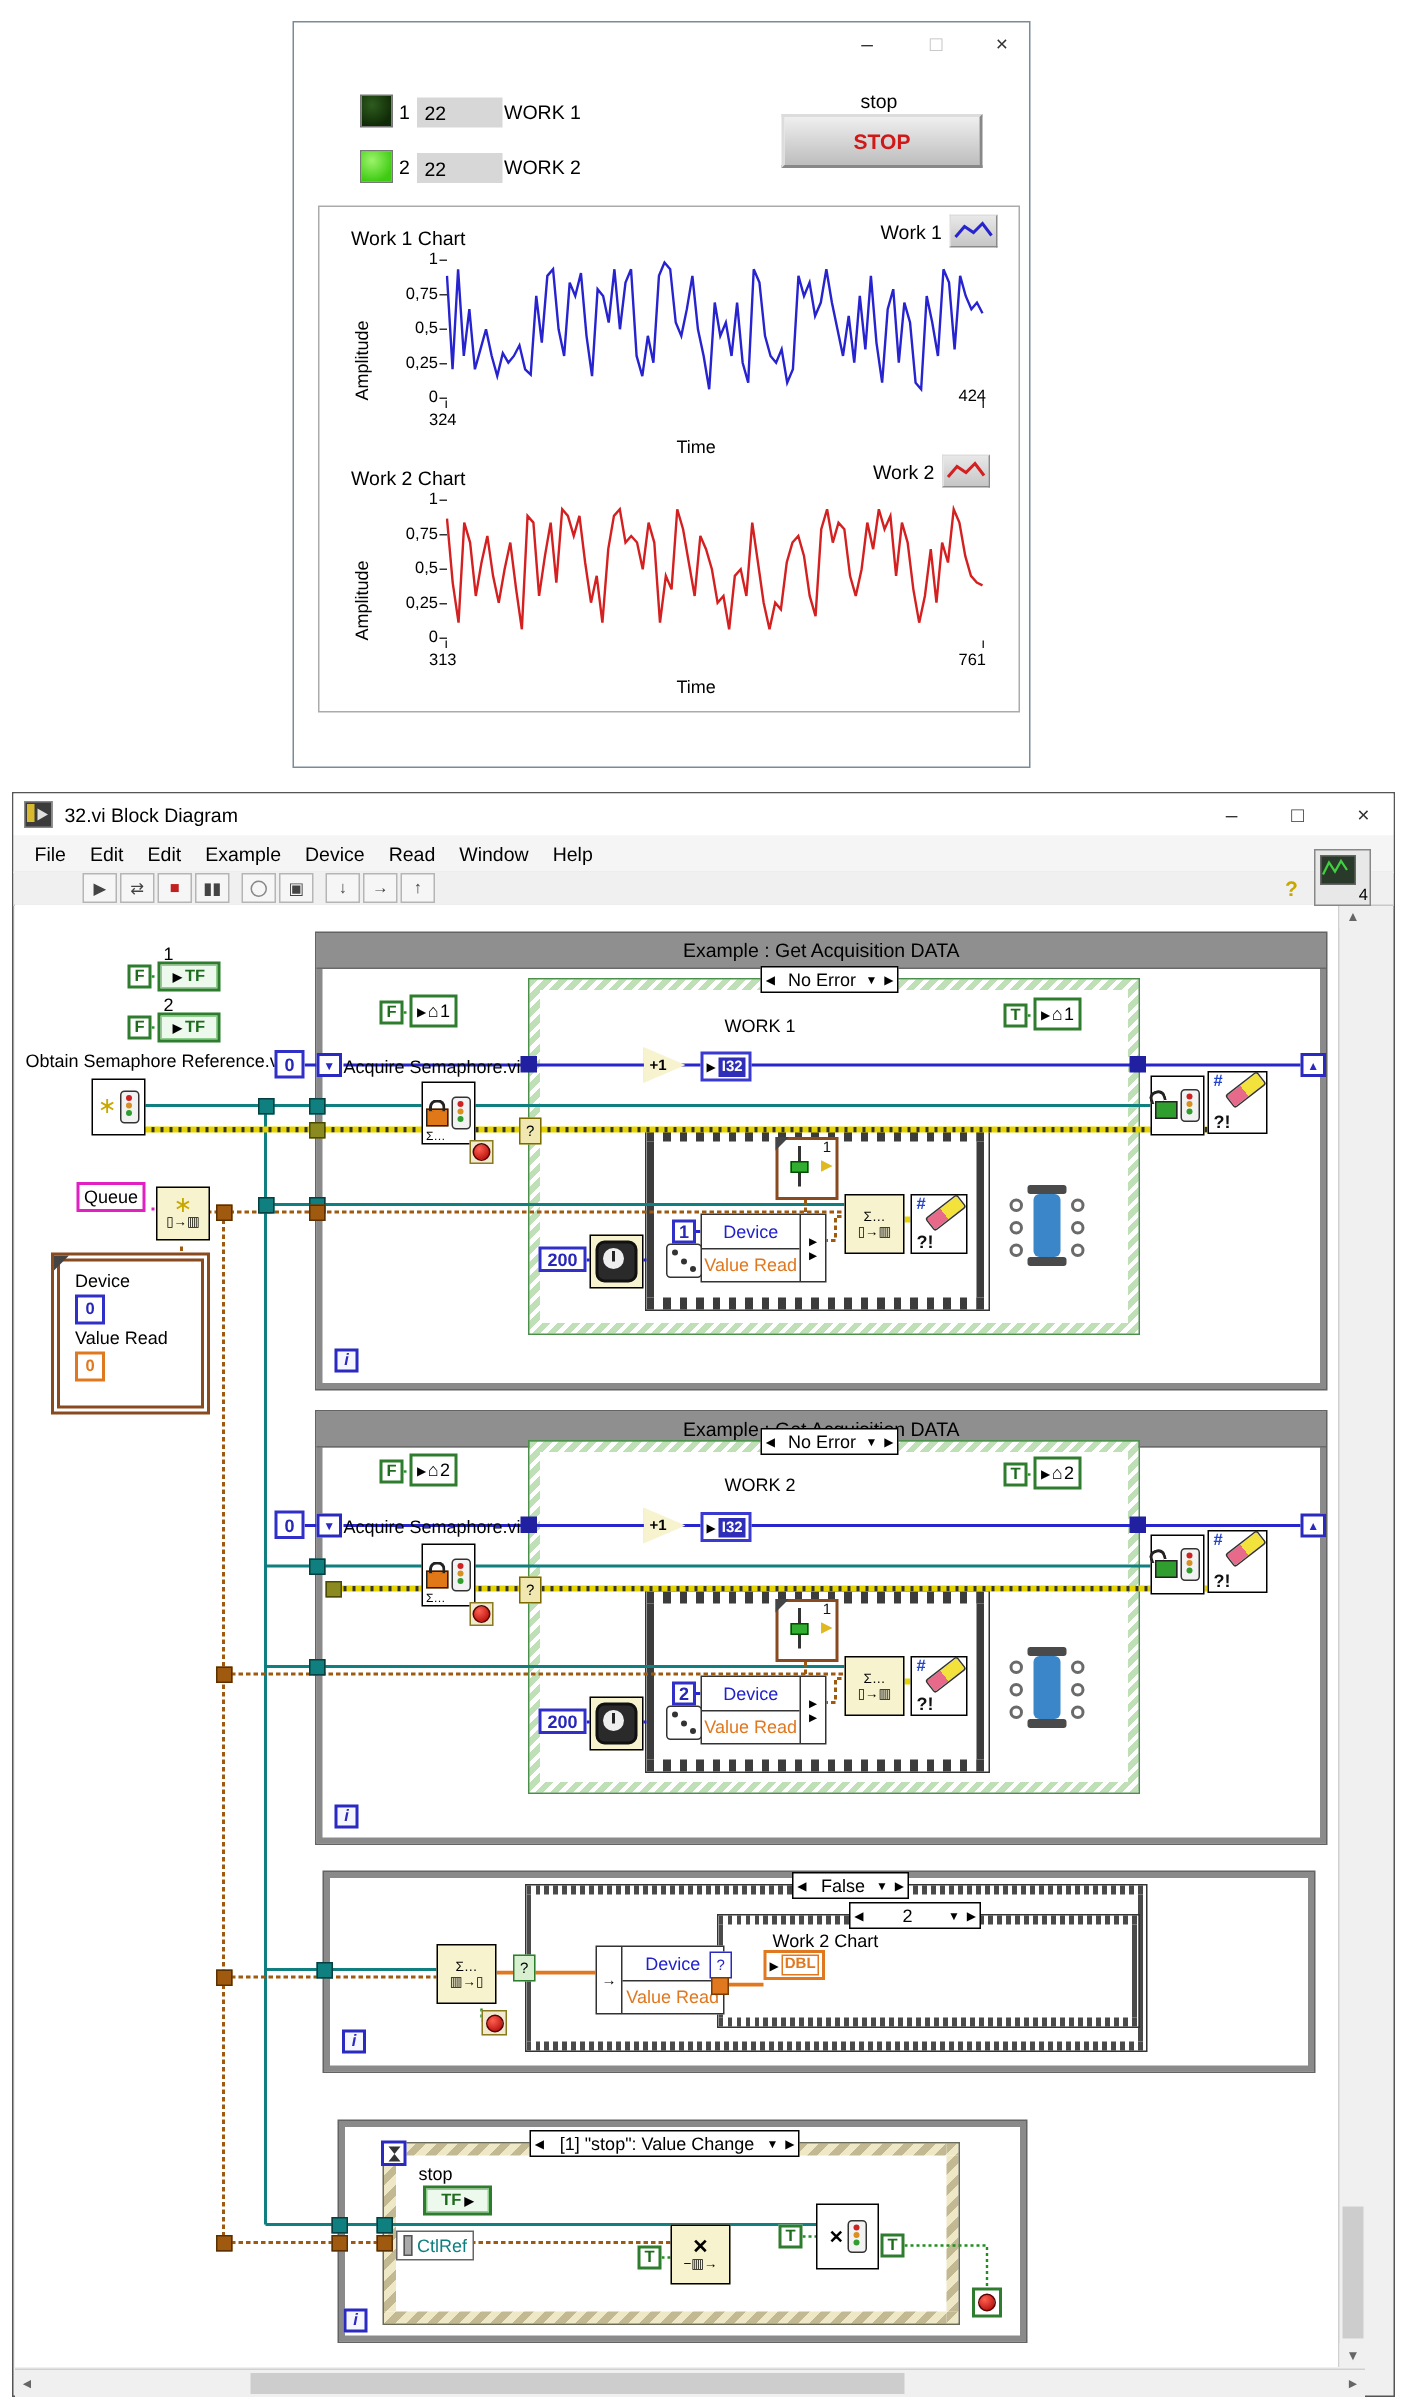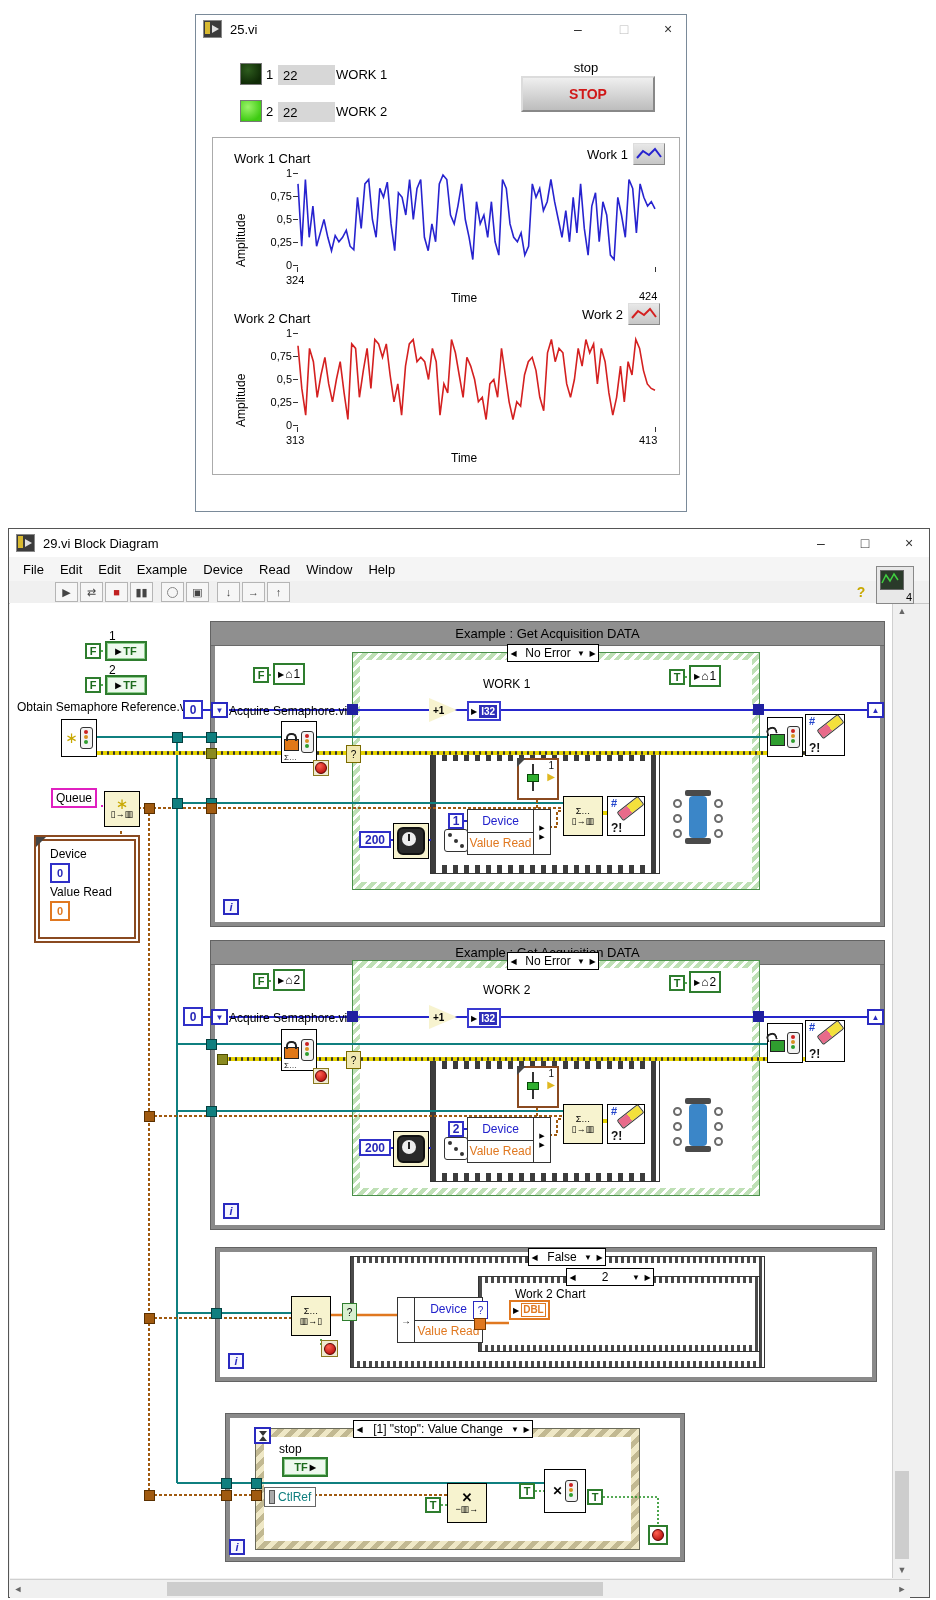--- a/index.html
+++ b/index.html
@@ -105,24 +105,20 @@
   .sthumb{position:absolute;background:#cdcdcd;}
   .sarrbtn{position:absolute;display:flex;align-items:center;justify-content:center;color:#666;font-size:9px;background:#f0f0f0;}
   .incr{position:absolute;width:28px;height:24px;background:#f7f3cf;clip-path:polygon(0 0,100% 50%,0 100%);display:flex;align-items:center;padding-left:4px;font-size:10px;font-weight:bold;box-sizing:border-box;z-index:6;filter:drop-shadow(0 0 0.6px #000);}
   .star{color:#c8a800;font-size:15px;line-height:10px;}
   .glyph{font-size:9px;line-height:10px;white-space:nowrap;}
 </style>
 </head>
 <body>
 
 <div class="win" id="fp" style="left:195px;top:14px;width:492px;height:498px;background:#fff;">
-  <div class="titlebar">
-    <span class="vi-icon"></span>
-    <span class="title-text">25.vi</span>
-  </div>
   <div class="wbtn" style="left:360px;">–</div>
   <div class="wbtn" style="left:406px;color:#bbb;">□</div>
   <div class="wbtn" style="left:450px;">×</div>
 
   <div class="led off" style="left:44px;top:48px;"></div>
   <div class="abs" style="left:70px;top:52px;font-size:13px;">1</div>
   <div class="numbox" style="left:82px;top:50px;width:52px;height:20px;">22</div>
   <div class="abs" style="left:140px;top:52px;font-size:13px;">WORK 1</div>
 
   <div class="led on" style="left:44px;top:85px;"></div>
@@ -152,21 +148,21 @@
   <div class="abs" style="left:62px;top:244px;width:34px;text-align:right;font-size:11px;">0</div>
   <div class="tick-y" style="left:97px;top:158px;"></div>
     <div class="tick-y" style="left:97px;top:181px;"></div>
   <div class="tick-y" style="left:97px;top:204px;"></div>
     <div class="tick-y" style="left:97px;top:227px;"></div>
   <div class="tick-y" style="left:97px;top:250px;"></div>
   <div class="tick-x" style="left:101px;top:252px;"></div>
     <div class="tick-x" style="left:459px;top:252px;"></div>
   <div class="ylab" style="left:38px;top:162px;height:90px;">Amplitude</div>
   <div class="abs" style="left:90px;top:259px;font-size:11px;">324</div>
-  <div class="abs" style="left:443px;top:275px;font-size:11px;">424</div>
+  <div class="abs" style="left:443px;top:243px;font-size:11px;">424</div>
   <div class="abs" style="left:255px;top:276px;font-size:12px;">Time</div>
 
   <div class="abs" style="left:38px;top:296px;font-size:13px;">Work 2 Chart</div>
   <div class="abs" style="left:386px;top:292px;font-size:13px;">Work 2</div>
   <div class="leg" style="left:432px;top:288px;">
     <svg width="26" height="14">
         <polyline points="1,11 7,4 13,8 19,2 25,10" fill="none" stroke-width="2" stroke="#d42020"></polyline>
       </svg>
   </div>
   <svg class="abs" style="left:101px;top:318px;" width="359" height="93">
@@ -179,28 +175,28 @@
   <div class="abs" style="left:62px;top:404px;width:34px;text-align:right;font-size:11px;">0</div>
   <div class="tick-y" style="left:97px;top:318px;"></div>
     <div class="tick-y" style="left:97px;top:341px;"></div>
   <div class="tick-y" style="left:97px;top:364px;"></div>
     <div class="tick-y" style="left:97px;top:387px;"></div>
   <div class="tick-y" style="left:97px;top:410px;"></div>
   <div class="tick-x" style="left:101px;top:412px;"></div>
     <div class="tick-x" style="left:459px;top:412px;"></div>
   <div class="ylab" style="left:38px;top:322px;height:90px;">Amplitude</div>
   <div class="abs" style="left:90px;top:419px;font-size:11px;">313</div>
-  <div class="abs" style="left:443px;top:419px;font-size:11px;">413</div>
+  <div class="abs" style="left:443px;top:419px;font-size:11px;">761</div>
   <div class="abs" style="left:255px;top:436px;font-size:12px;">Time</div>
 </div>
 
 <div class="win" id="bd" style="left:8px;top:528px;width:922px;height:1070px;border-color:#555;">
   <div class="titlebar">
     <span class="vi-icon"></span>
-    <span class="title-text">29.vi Block Diagram</span>
+    <span class="title-text">32.vi Block Diagram</span>
   </div>
   <div class="wbtn" style="left:790px;">–</div>
   <div class="wbtn" style="left:834px;">□</div>
   <div class="wbtn" style="left:878px;">×</div>
 
   <div class="menu">
     <span>File</span>
     <span>Edit</span>
     <span>Edit</span>
     <span>Example</span>

